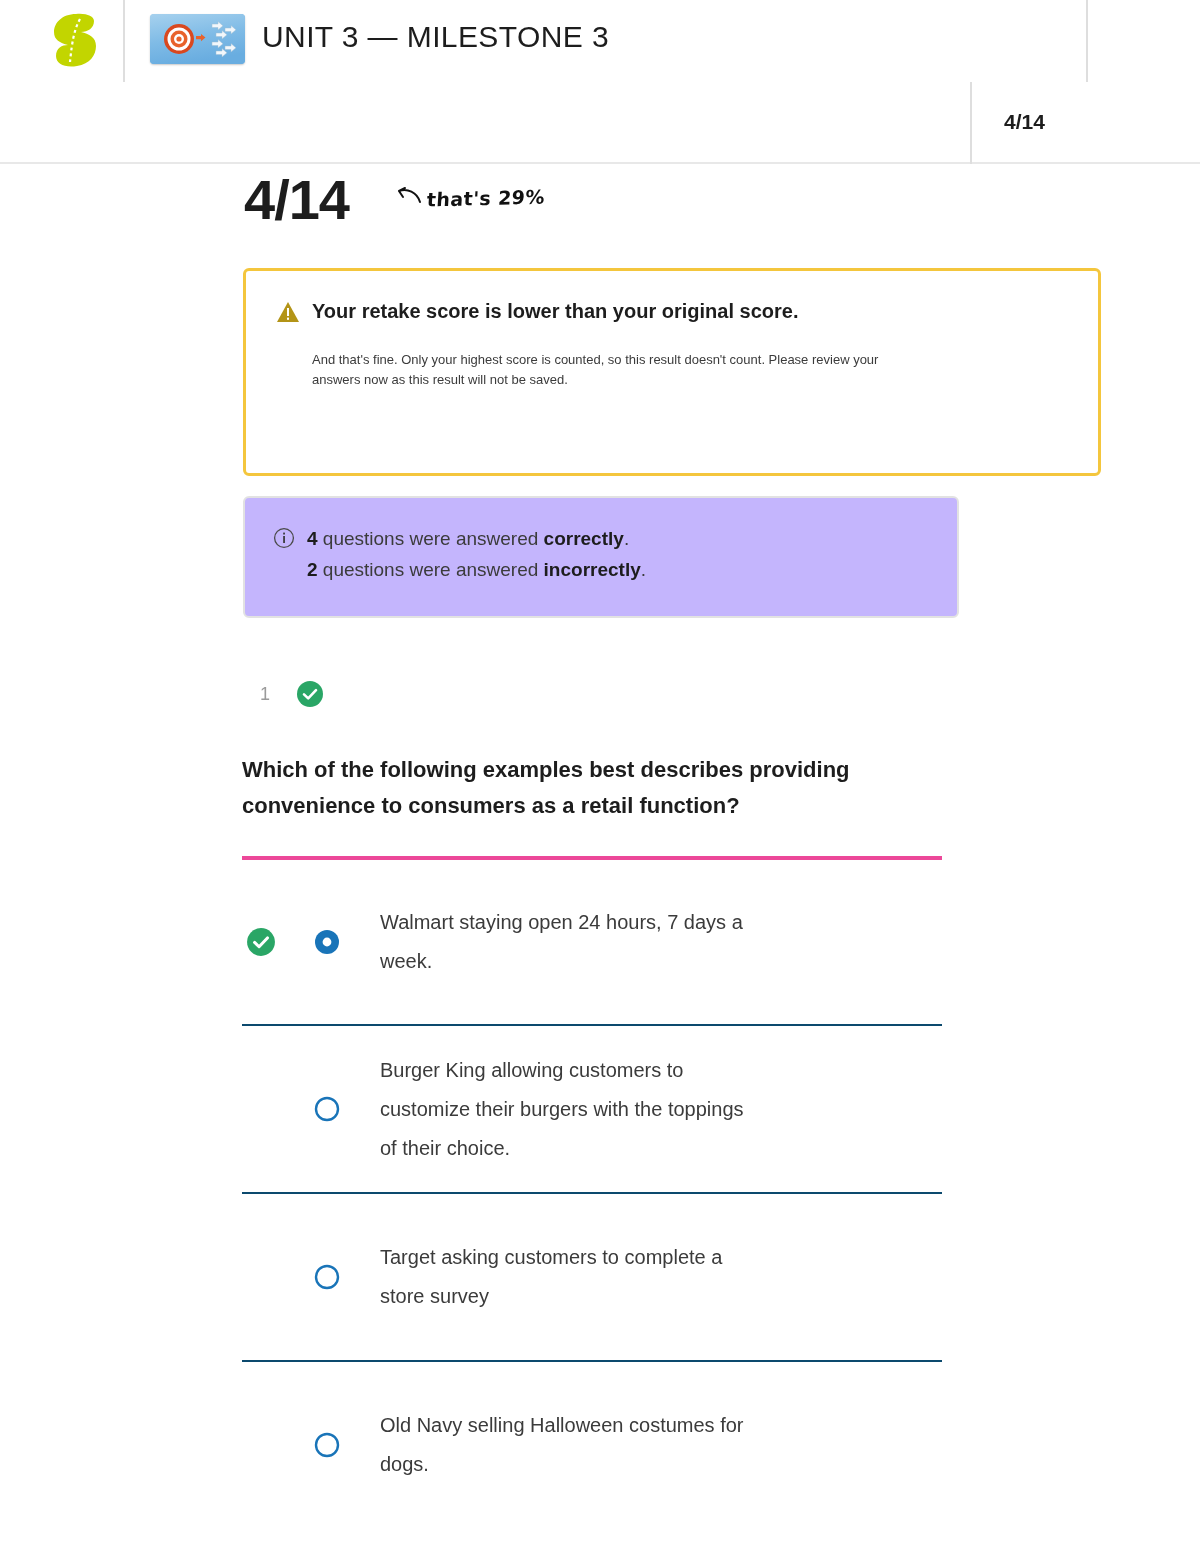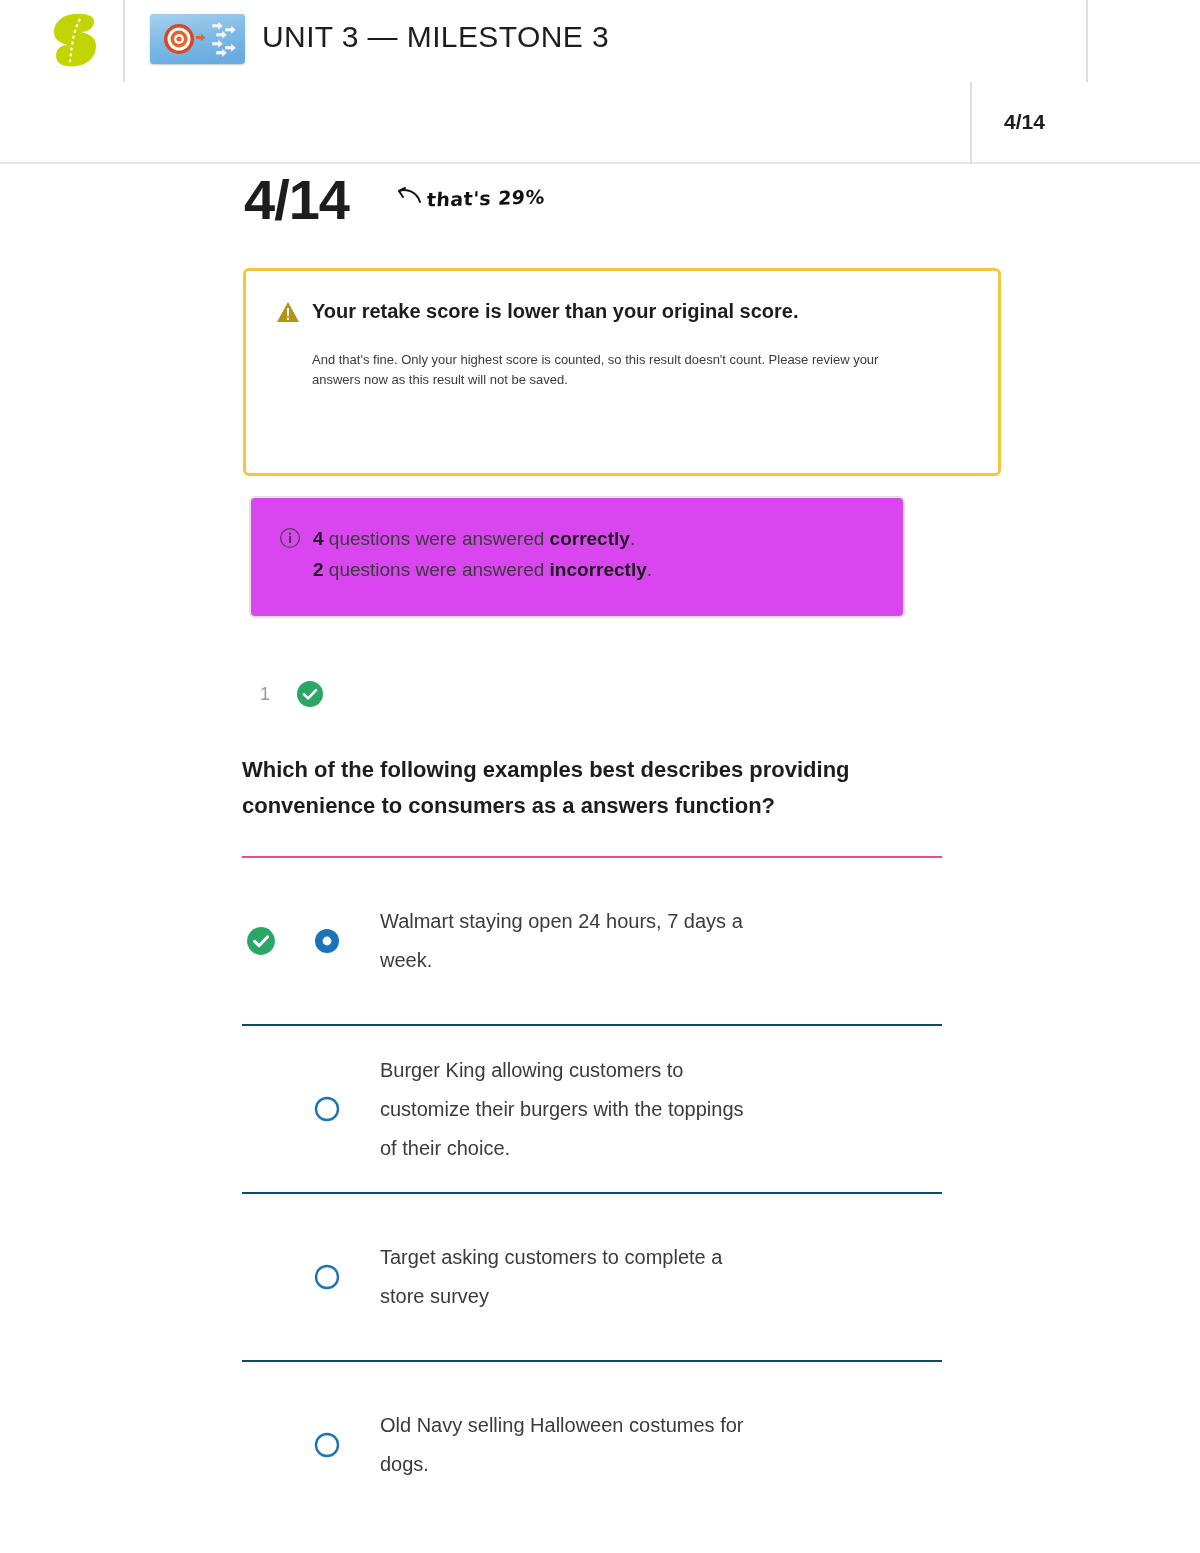--- a/index.html
+++ b/index.html
@@ -121,21 +121,21 @@
     margin-left: 4px;
     transform: skewX(-5deg) rotate(-1.5deg);
     letter-spacing: 0.4px;
   }
 
   
   .warn-box {
     position: absolute;
     left: 243px;
     top: 104px;
-    width: 758px;
+    width: 858px;
     min-height: 208px;
     border: 3px solid #f4c63d;
     border-radius: 6px;
     background: #ffffff;
     padding: 28px 30px 30px 30px;
   }
   .warn-head {
     display: flex;
     align-items: flex-start;
     gap: 12px;
@@ -152,27 +152,27 @@
     margin-left: 36px;
     font-size: 13px;
     line-height: 1.55;
     color: #3b3b3b;
     max-width: 600px;
   }
 
   
   .info-box {
     position: absolute;
-    left: 249px;
+    left: 243px;
     top: 332px;
-    width: 656px;
+    width: 716px;
     min-height: 122px;
     border: 2px solid #e2e2e2;
     border-radius: 6px;
-    background: #d946ef;
+    background: #c4b5fd;
     padding: 26px 30px 26px 28px;
   }
   .info-row { display: flex; align-items: flex-start; gap: 12px; }
   .info-icon { flex: 0 0 auto; margin-top: 3px; }
   .info-lines { font-size: 19px; color: #3b3b3b; line-height: 1.62; }
   .info-lines .num { font-weight: 700; color: #1d1d1d; }
   .info-lines .em { font-weight: 700; color: #1d1d1d; }
 
   
   .q-meta {
@@ -204,21 +204,21 @@
     width: 700px;
   }
   .option {
     position: relative;
     display: flex;
     align-items: center;
     border-top: 2px solid #0c4a6e;
     min-height: 168px;
     padding: 18px 0;
   }
-  .option:first-child { border-top: 2px solid #ec4899; }
+  .option:first-child { border-top: 4px solid #ec4899; }
   .option.last { border-bottom: none; }
   .opt-correct-mark {
     position: absolute;
     left: 4px;
     top: 50%;
     transform: translateY(-50%);
     width: 30px;
     height: 30px;
   }
   .opt-radio {
@@ -328,21 +328,21 @@
   </div>
 
   <div class="q-meta">
     <span class="q-number">1</span>
     <svg class="q-status" width="28" height="28" viewBox="0 0 28 28" aria-hidden="true">
       <circle cx="14" cy="14" r="13" fill="#2aa666"></circle>
       <path d="M8 14.4 L12.2 18.4 L20 10.2" stroke="#ffffff" stroke-width="2.6" fill="none" stroke-linecap="round" stroke-linejoin="round"></path>
     </svg>
   </div>
 
-  <div class="q-text">Which of the following examples best describes providing convenience to consumers as a answers function?</div>
+  <div class="q-text">Which of the following examples best describes providing convenience to consumers as a retail function?</div>
 
   <div class="options">
 
     <div class="option">
       <svg class="opt-correct-mark" viewBox="0 0 28 28" aria-hidden="true">
         <circle cx="14" cy="14" r="13" fill="#2aa666"></circle>
         <path d="M8 14.4 L12.2 18.4 L20 10.2" stroke="#ffffff" stroke-width="2.8" fill="none" stroke-linecap="round" stroke-linejoin="round"></path>
       </svg>
       <svg class="opt-radio" viewBox="0 0 26 26" aria-hidden="true">
         <circle cx="13" cy="13" r="12" fill="#1974b8"></circle>

